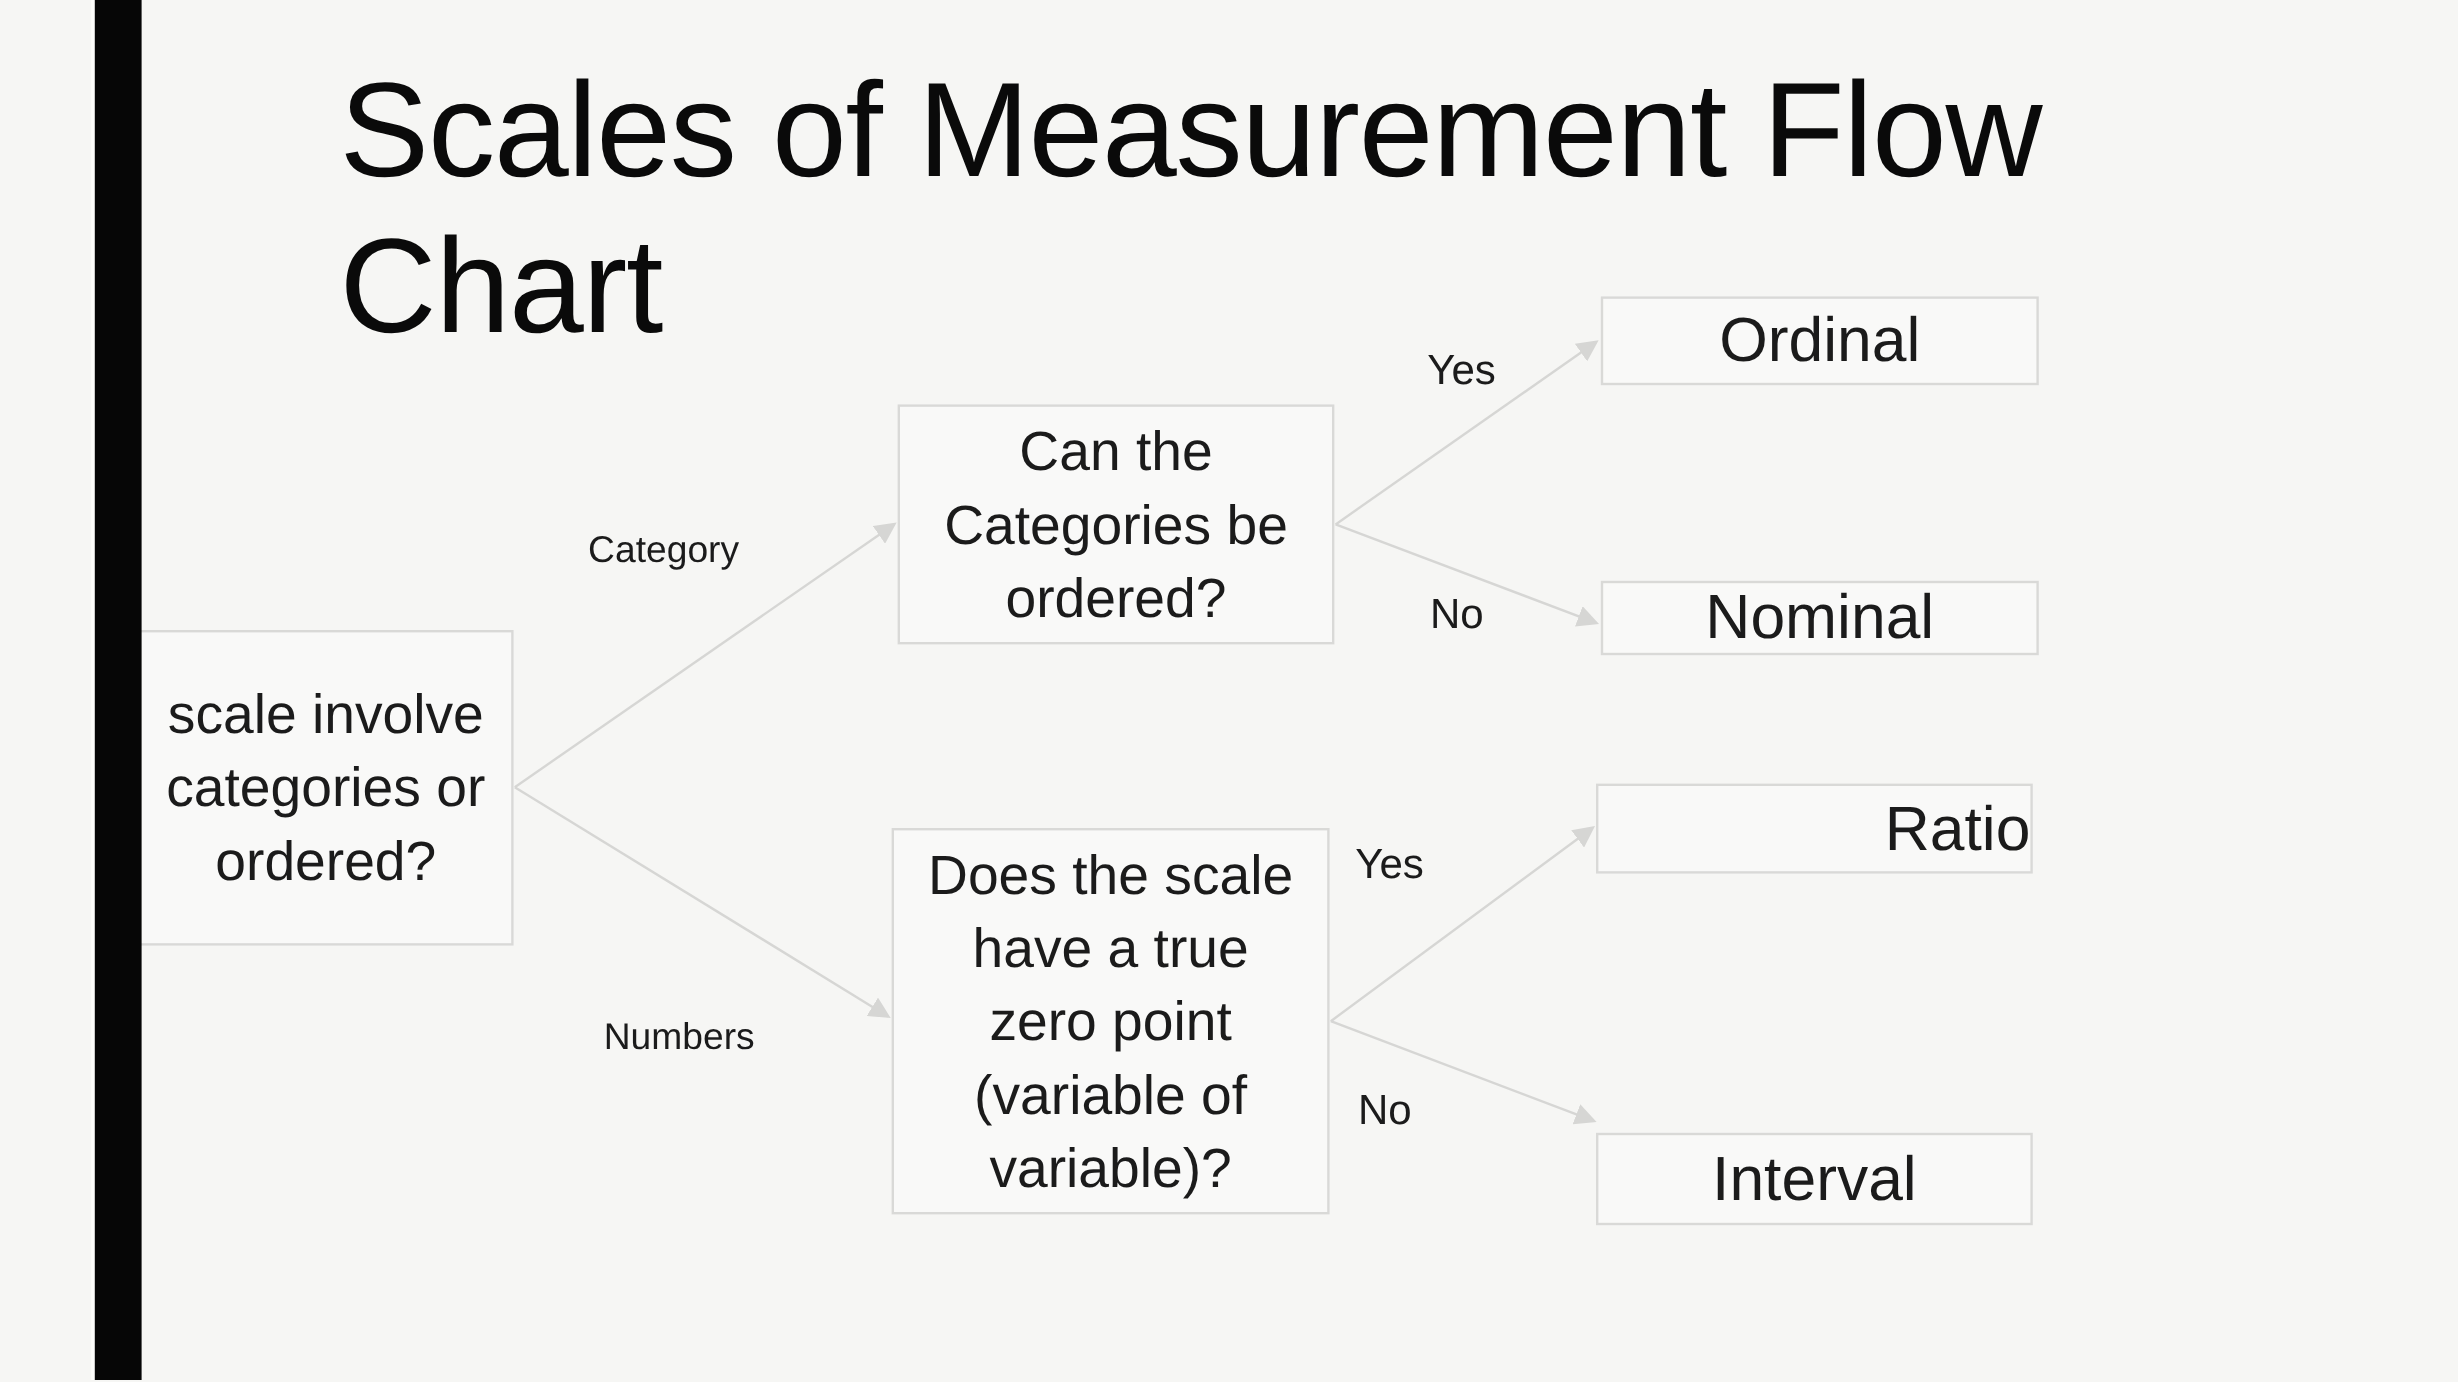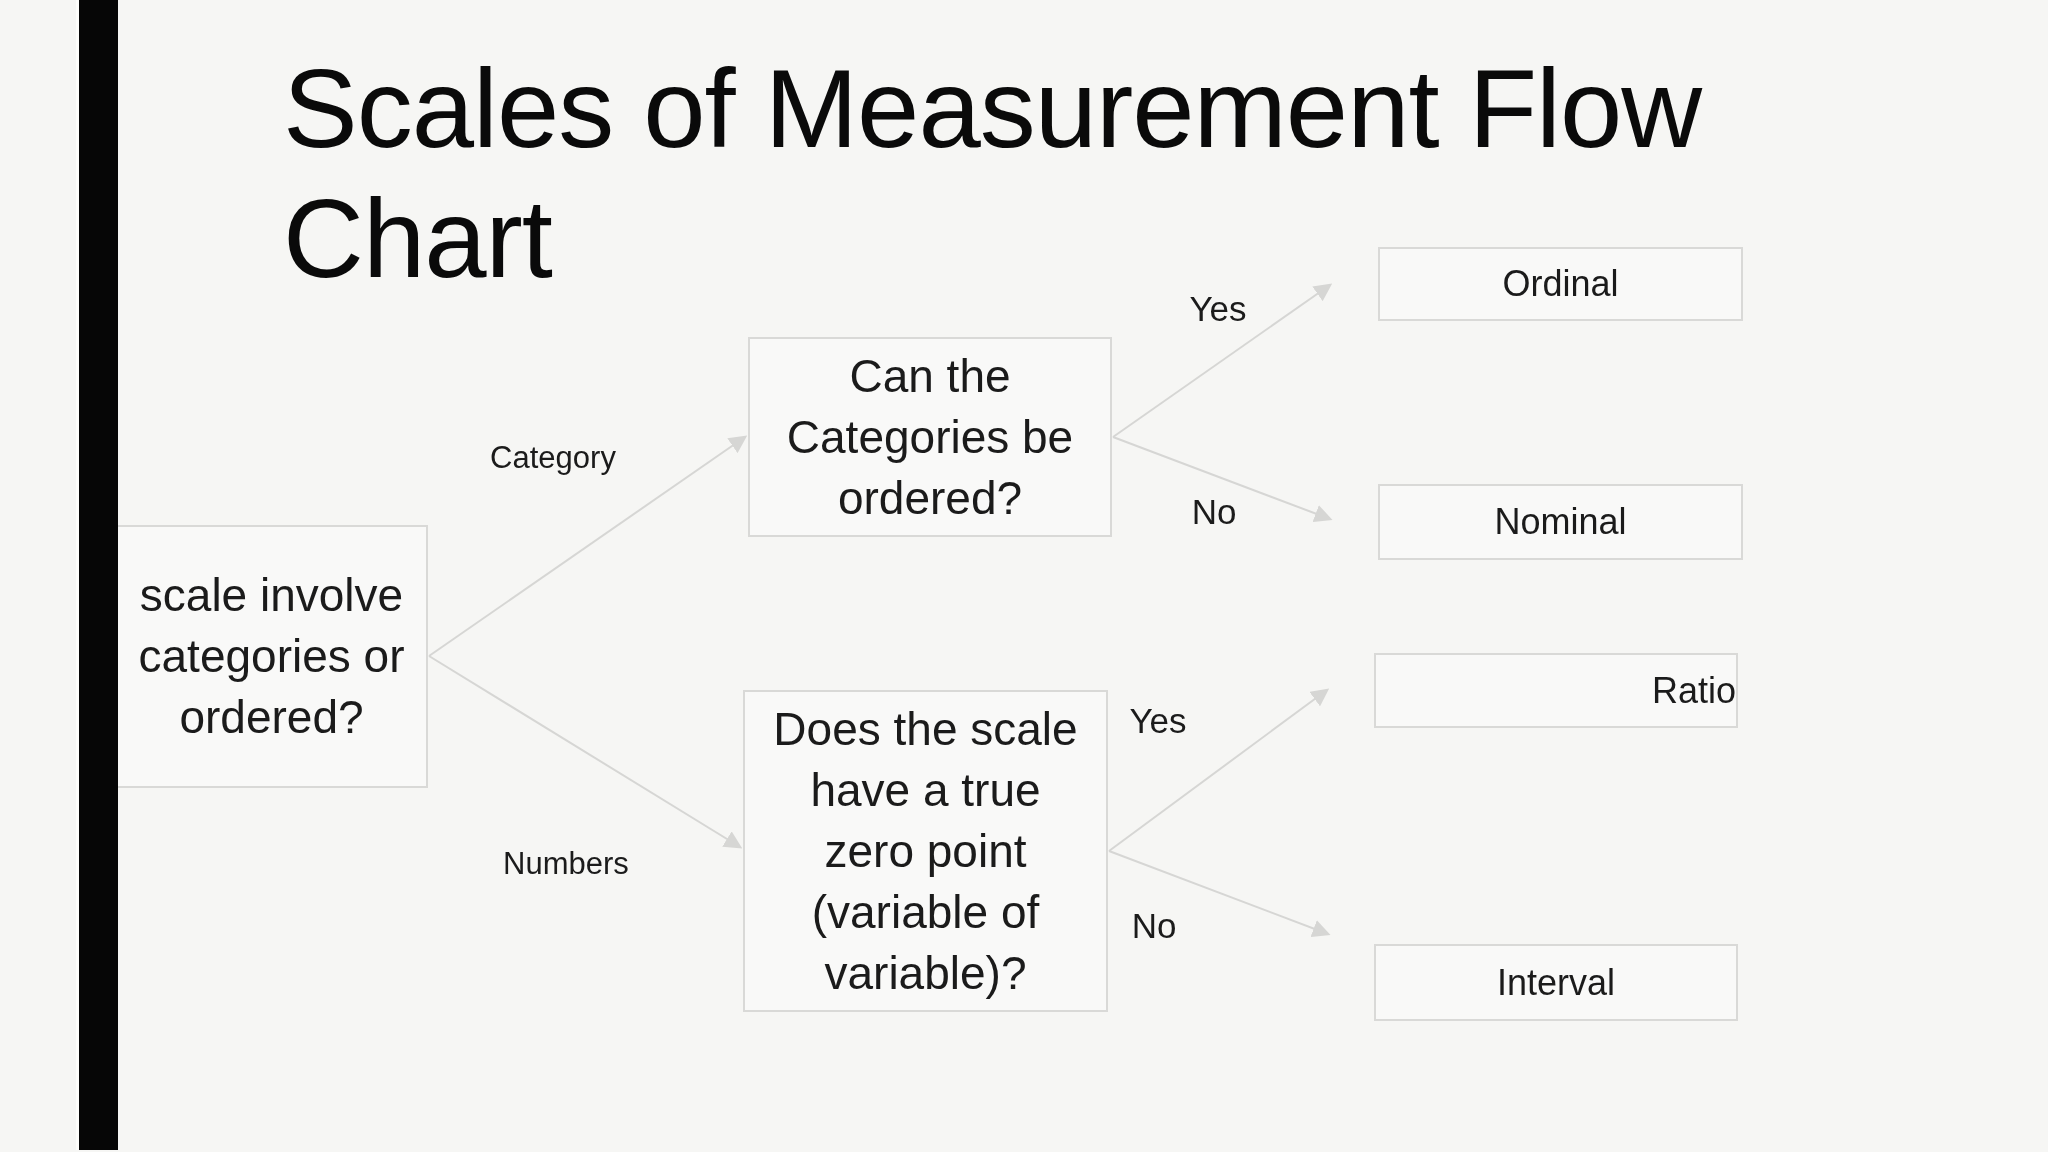--- a/index.html
+++ b/index.html
@@ -27,27 +27,27 @@
 
   .connectors{position:absolute;left:0;top:0;width:2048px;height:1152px;z-index:1;}
   .connectors line{stroke:var(--connector);stroke-width:2;}
   #arrowhead path{fill:var(--connector);}
 
   .node{position:absolute;border:2px solid var(--box-border);background:var(--box-fill);
         display:flex;flex-direction:column;align-items:center;justify-content:center;
         text-align:center;color:var(--text);z-index:3;}
   .decision{font-size:46px;line-height:61px;}
   .decision .line{display:block;white-space:nowrap;}
-  .result{font-size:36px;line-height:58px;flex-direction:row;margin-left:44px;}
+  .result{font-size:52px;line-height:58px;flex-direction:row;}
 
   #node-root{left:115px;top:525px;width:313px;height:263px;}
   #node-categories{left:748px;top:337px;width:364px;height:200px;}
   #node-numbers{left:743px;top:690px;width:365px;height:322px;}
   #node-ordinal{left:1334px;top:247px;width:365px;height:74px;}
-  #node-nominal{left:1334px;top:484px;width:365px;height:76px;}
+  #node-nominal{left:1334px;top:484px;width:365px;height:62px;}
   #node-ratio{left:1330px;top:653px;width:364px;height:75px;justify-content:flex-end;}
   #node-interval{left:1330px;top:944px;width:364px;height:77px;justify-content:center;}
 
   .edge-label{position:absolute;transform:translate(-50%,-50%);color:var(--text);
               white-space:nowrap;z-index:2;}
   .edge-label.big{font-size:31px;}
   .edge-label.small{font-size:35px;}
   #label-category{left:553px;top:458px;}
   #label-numbers{left:566px;top:864px;}
   #label-yes-top{left:1218px;top:309px;}

